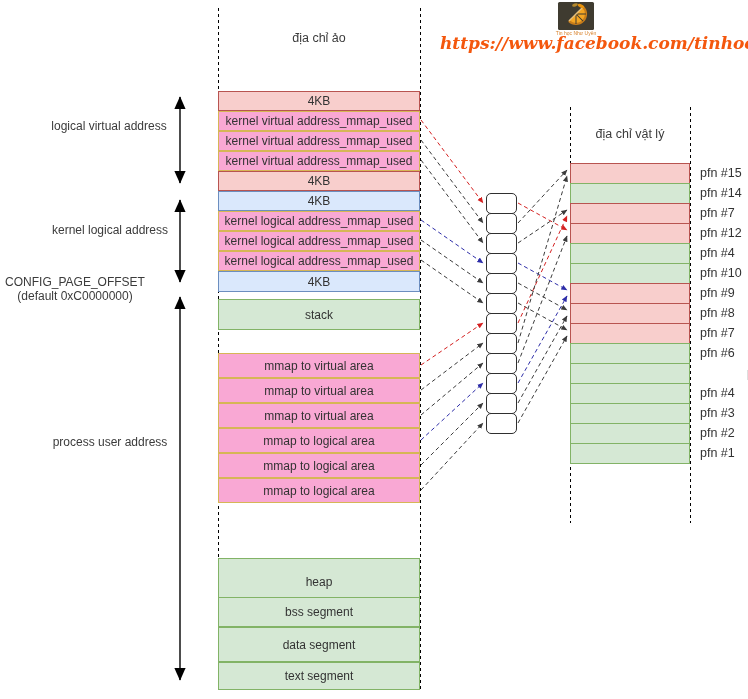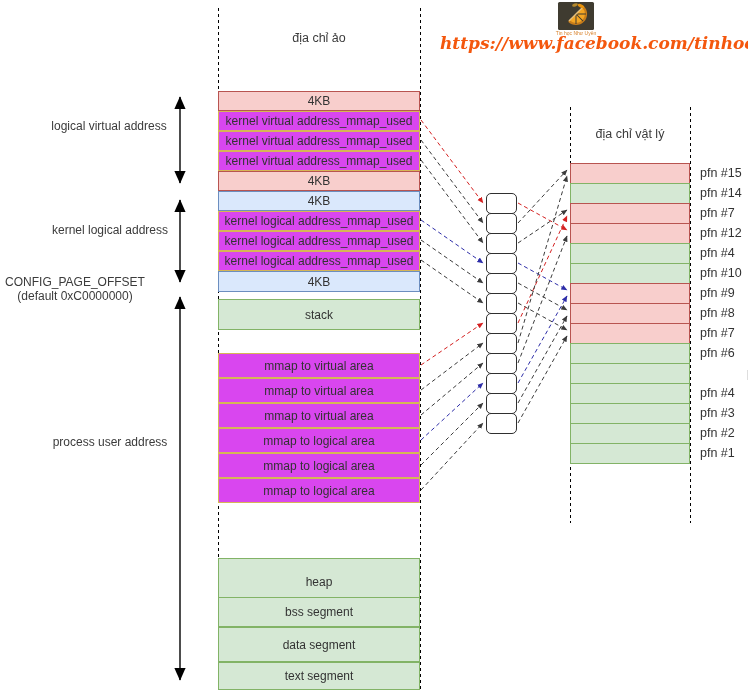--- a/index.html
+++ b/index.html
@@ -3,21 +3,21 @@
 <meta charset="utf-8">
 <style>
   html,body{margin:0;padding:0;background:#fff;}
   #stage{position:relative;width:748px;height:699px;background:#fff;overflow:hidden;
          font-family:"Liberation Sans","DejaVu Sans",sans-serif;color:#3b3b3b;}
   #wires{position:absolute;left:0;top:0;z-index:1;}
   .vbox{position:absolute;left:218px;width:202px;box-sizing:border-box;z-index:2;
         display:flex;align-items:center;justify-content:center;
         font-size:12px;color:#333;text-align:center;}
   .pink  {background:#f8cecc;border:1px solid #b85450;}
-  .yellow{background:#d946ef;border:1px solid #d6b656;}
+  .yellow{background:#f9a8d4;border:1px solid #d6b656;}
   .blue  {background:#dae8fc;border:1px solid #6c8ebf;}
   .green {background:#d5e8d4;border:1px solid #82b366;}
   .pframe{position:absolute;left:570px;width:120px;height:21px;box-sizing:border-box;z-index:2;}
   .plabel{position:absolute;left:700px;width:60px;height:20px;z-index:2;
           display:flex;align-items:center;font-size:12.5px;color:#333;}
   .slot{position:absolute;left:486px;width:31px;height:21px;box-sizing:border-box;z-index:3;
         background:#fff;border:1.5px solid #2f2f2f;border-radius:5px;}
   .side-label{position:absolute;z-index:2;font-size:12px;color:#3b3b3b;text-align:center;}
   .col-title{position:absolute;z-index:2;font-size:12.5px;color:#3b3b3b;text-align:center;}
   .fb-url{position:absolute;left:440px;top:33px;width:305px;z-index:2;

